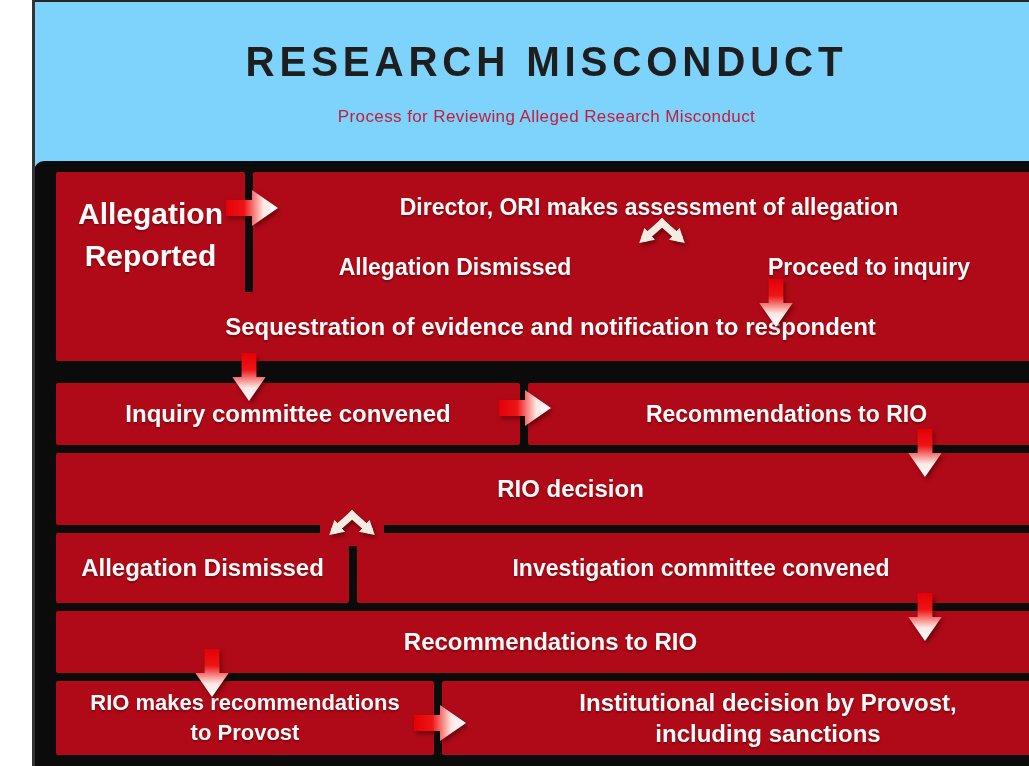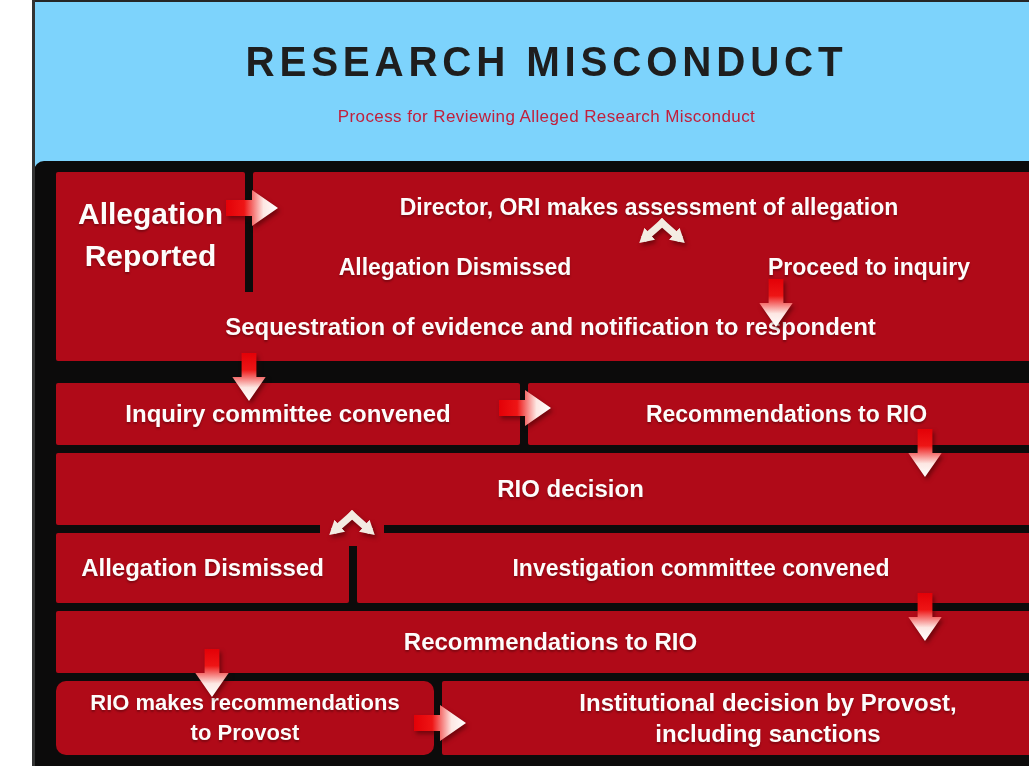--- a/index.html
+++ b/index.html
@@ -33,21 +33,21 @@
     display:flex;flex-direction:column;align-items:center;justify-content:center;
     text-align:right;font-weight:bold;border-radius:2px;
     text-shadow:0 2px 2px rgba(0,0,0,.28);
   }
   .patch{position:absolute;background:#b00a18;}
   .arrow{position:absolute;filter:drop-shadow(2px 3px 2px rgba(50,0,0,.5));}
 
   .fs23{font-size:23px;} .fs24{font-size:24px;}
   .big{font-size:30px;line-height:42px;}
   .lh30{line-height:30px;} .lh31{line-height:31px;}
-  .rio-makes{font-size:22px;line-height:30px;border-radius:10px;}
+  .rio-makes{font-size:22px;line-height:30px;}
 </style>
 </head>
 <body>
 
 <div class="page">
 
   <div class="edge edge-top"></div>
 
   <div class="title">RESEARCH MISCONDUCT</div>
   <div class="subtitle">Process for Reviewing Alleged Research Misconduct</div>

